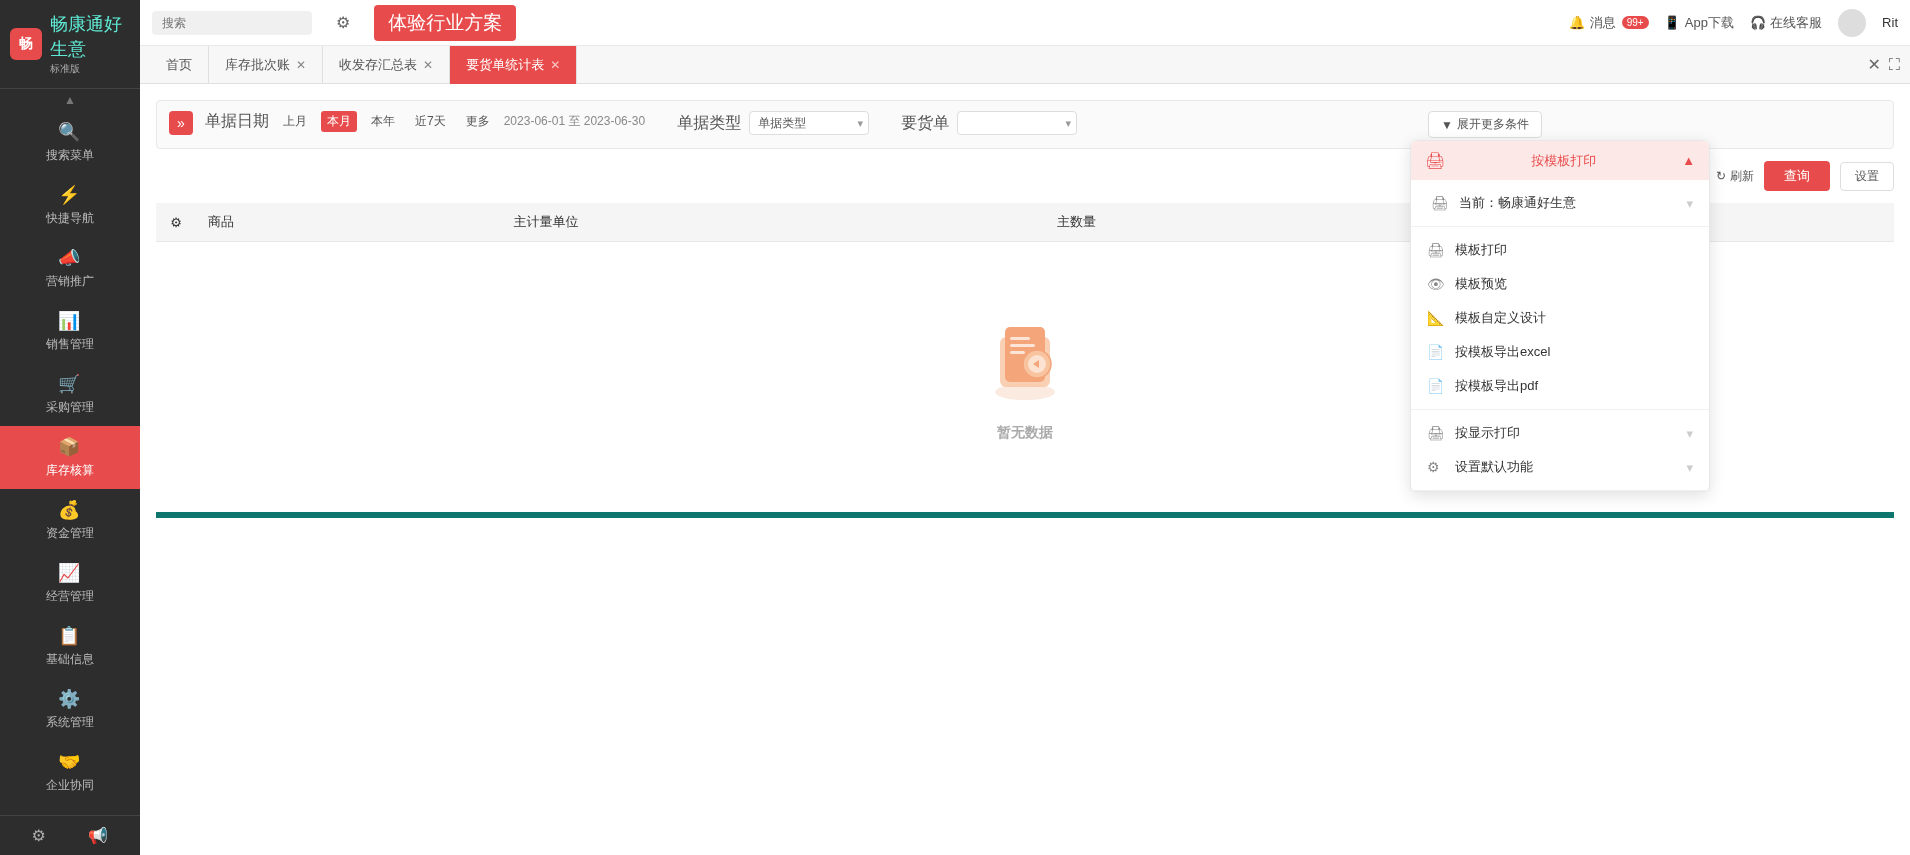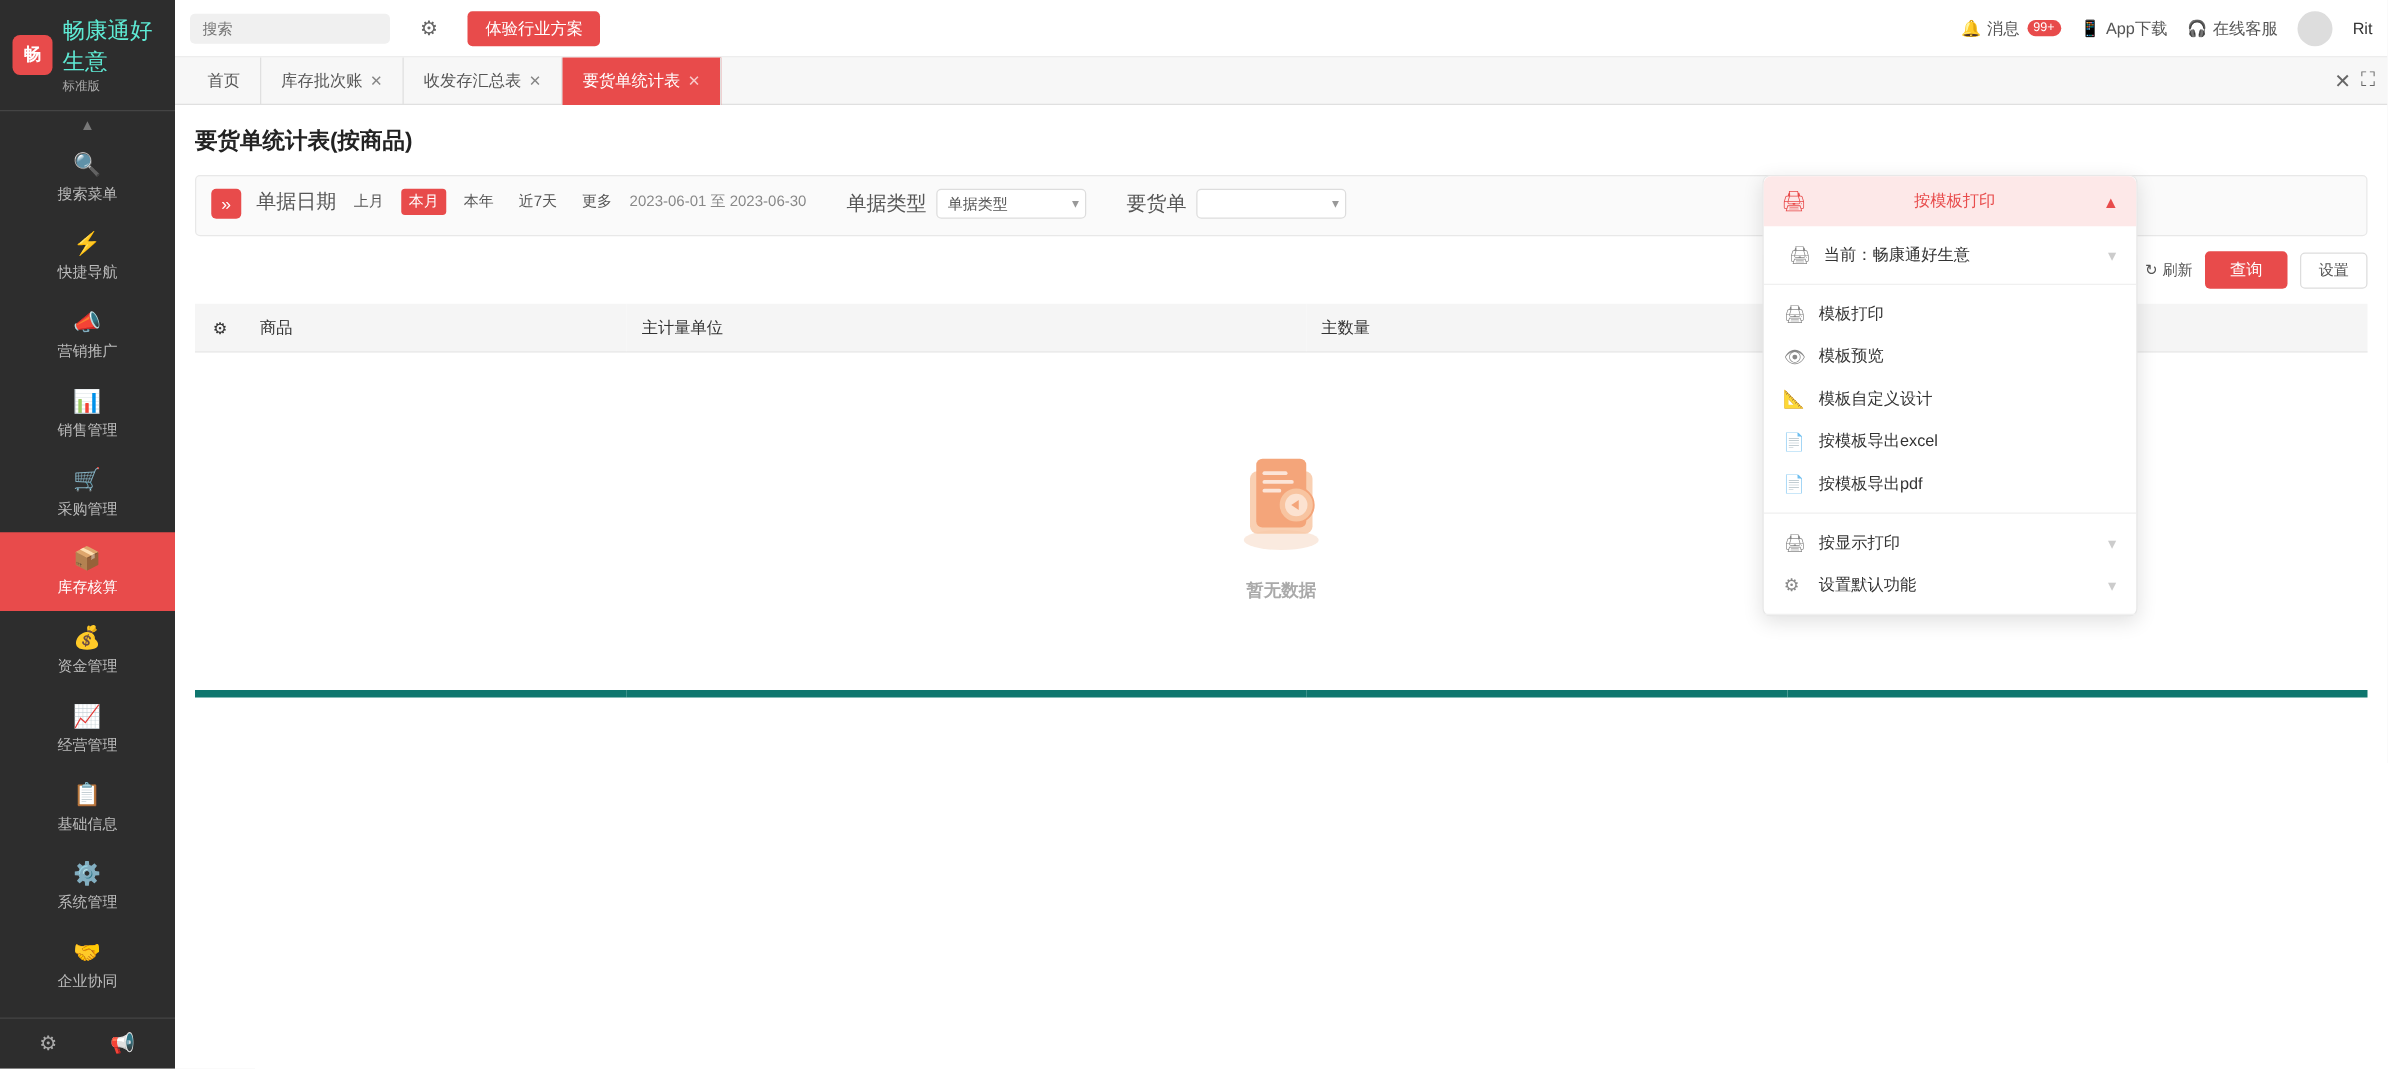--- a/index.html
+++ b/index.html
@@ -98,21 +98,21 @@
       width: 160px;
       color: #999;
     }
     .topbar-gear { color: #666; cursor: pointer; font-size: 16px; }
     .topbar-trial-btn {
       background: #e84b4b;
       color: #fff;
       border: none;
       border-radius: 4px;
       padding: 5px 14px;
-      font-size: 13px;
+      font-size: 19px;
       cursor: pointer;
     }
     .topbar-spacer { flex: 1; }
     .topbar-actions { display: flex; align-items: center; gap: 16px; color: #555; font-size: 13px; }
     .topbar-action { display: flex; align-items: center; gap: 4px; cursor: pointer; }
     .notification-badge {
       background: #e84b4b;
       color: #fff;
       font-size: 10px;
       border-radius: 8px;
@@ -522,21 +522,20 @@
       <span class="close-x">✕</span>
     </div>
     <div class="tab-spacer"></div>
     <div class="tab-window-btns">
       <span style="cursor:pointer;">✕</span>
       <span style="cursor:pointer;">⛶</span>
     </div>
   </div>
 
   <div class="content">
-    <div class="page-title">要货单统计表(按商品)</div>
 
     <div class="filter-bar">
       <button class="filter-expand-btn">»</button>
 
       <div class="filter-group">
         <div class="filter-row">
           <span class="filter-label">单据日期</span>
           <button class="date-btn">上月</button>
           <button class="date-btn active">本月</button>
           <button class="date-btn">本年</button>

